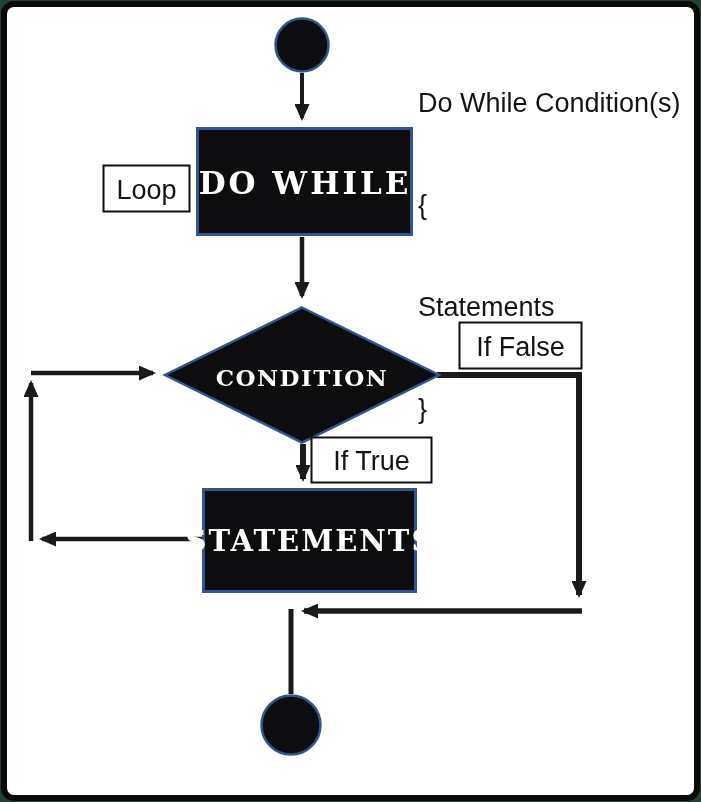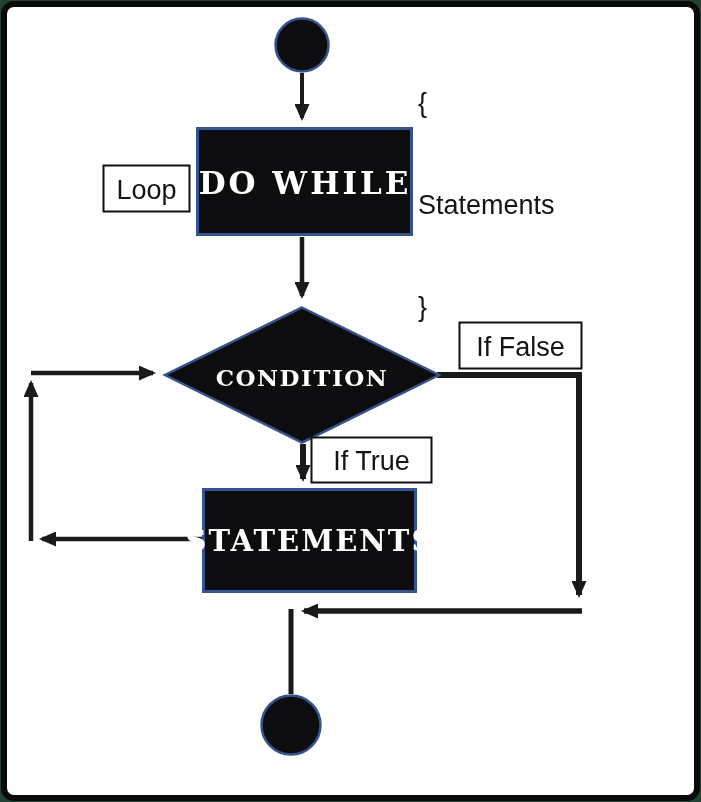--- a/index.html
+++ b/index.html
@@ -101,17 +101,18 @@
       <rect class="label-box" x="459.5" y="322.5" width="122" height="46"></rect>
       <text class="label-text" x="520.5" y="347">If False</text>
     </g>
     <g>
       <rect class="label-box" x="311.5" y="437.5" width="120" height="45"></rect>
       <text class="label-text" x="371.5" y="461">If True</text>
     </g>
   </svg>
 
   <div class="code-note">
+    <div>Do While Condition(s)</div>
     <div>{</div>
     <div>Statements</div>
     <div>}</div>
   </div>
 </div>
 
 </body></html>

